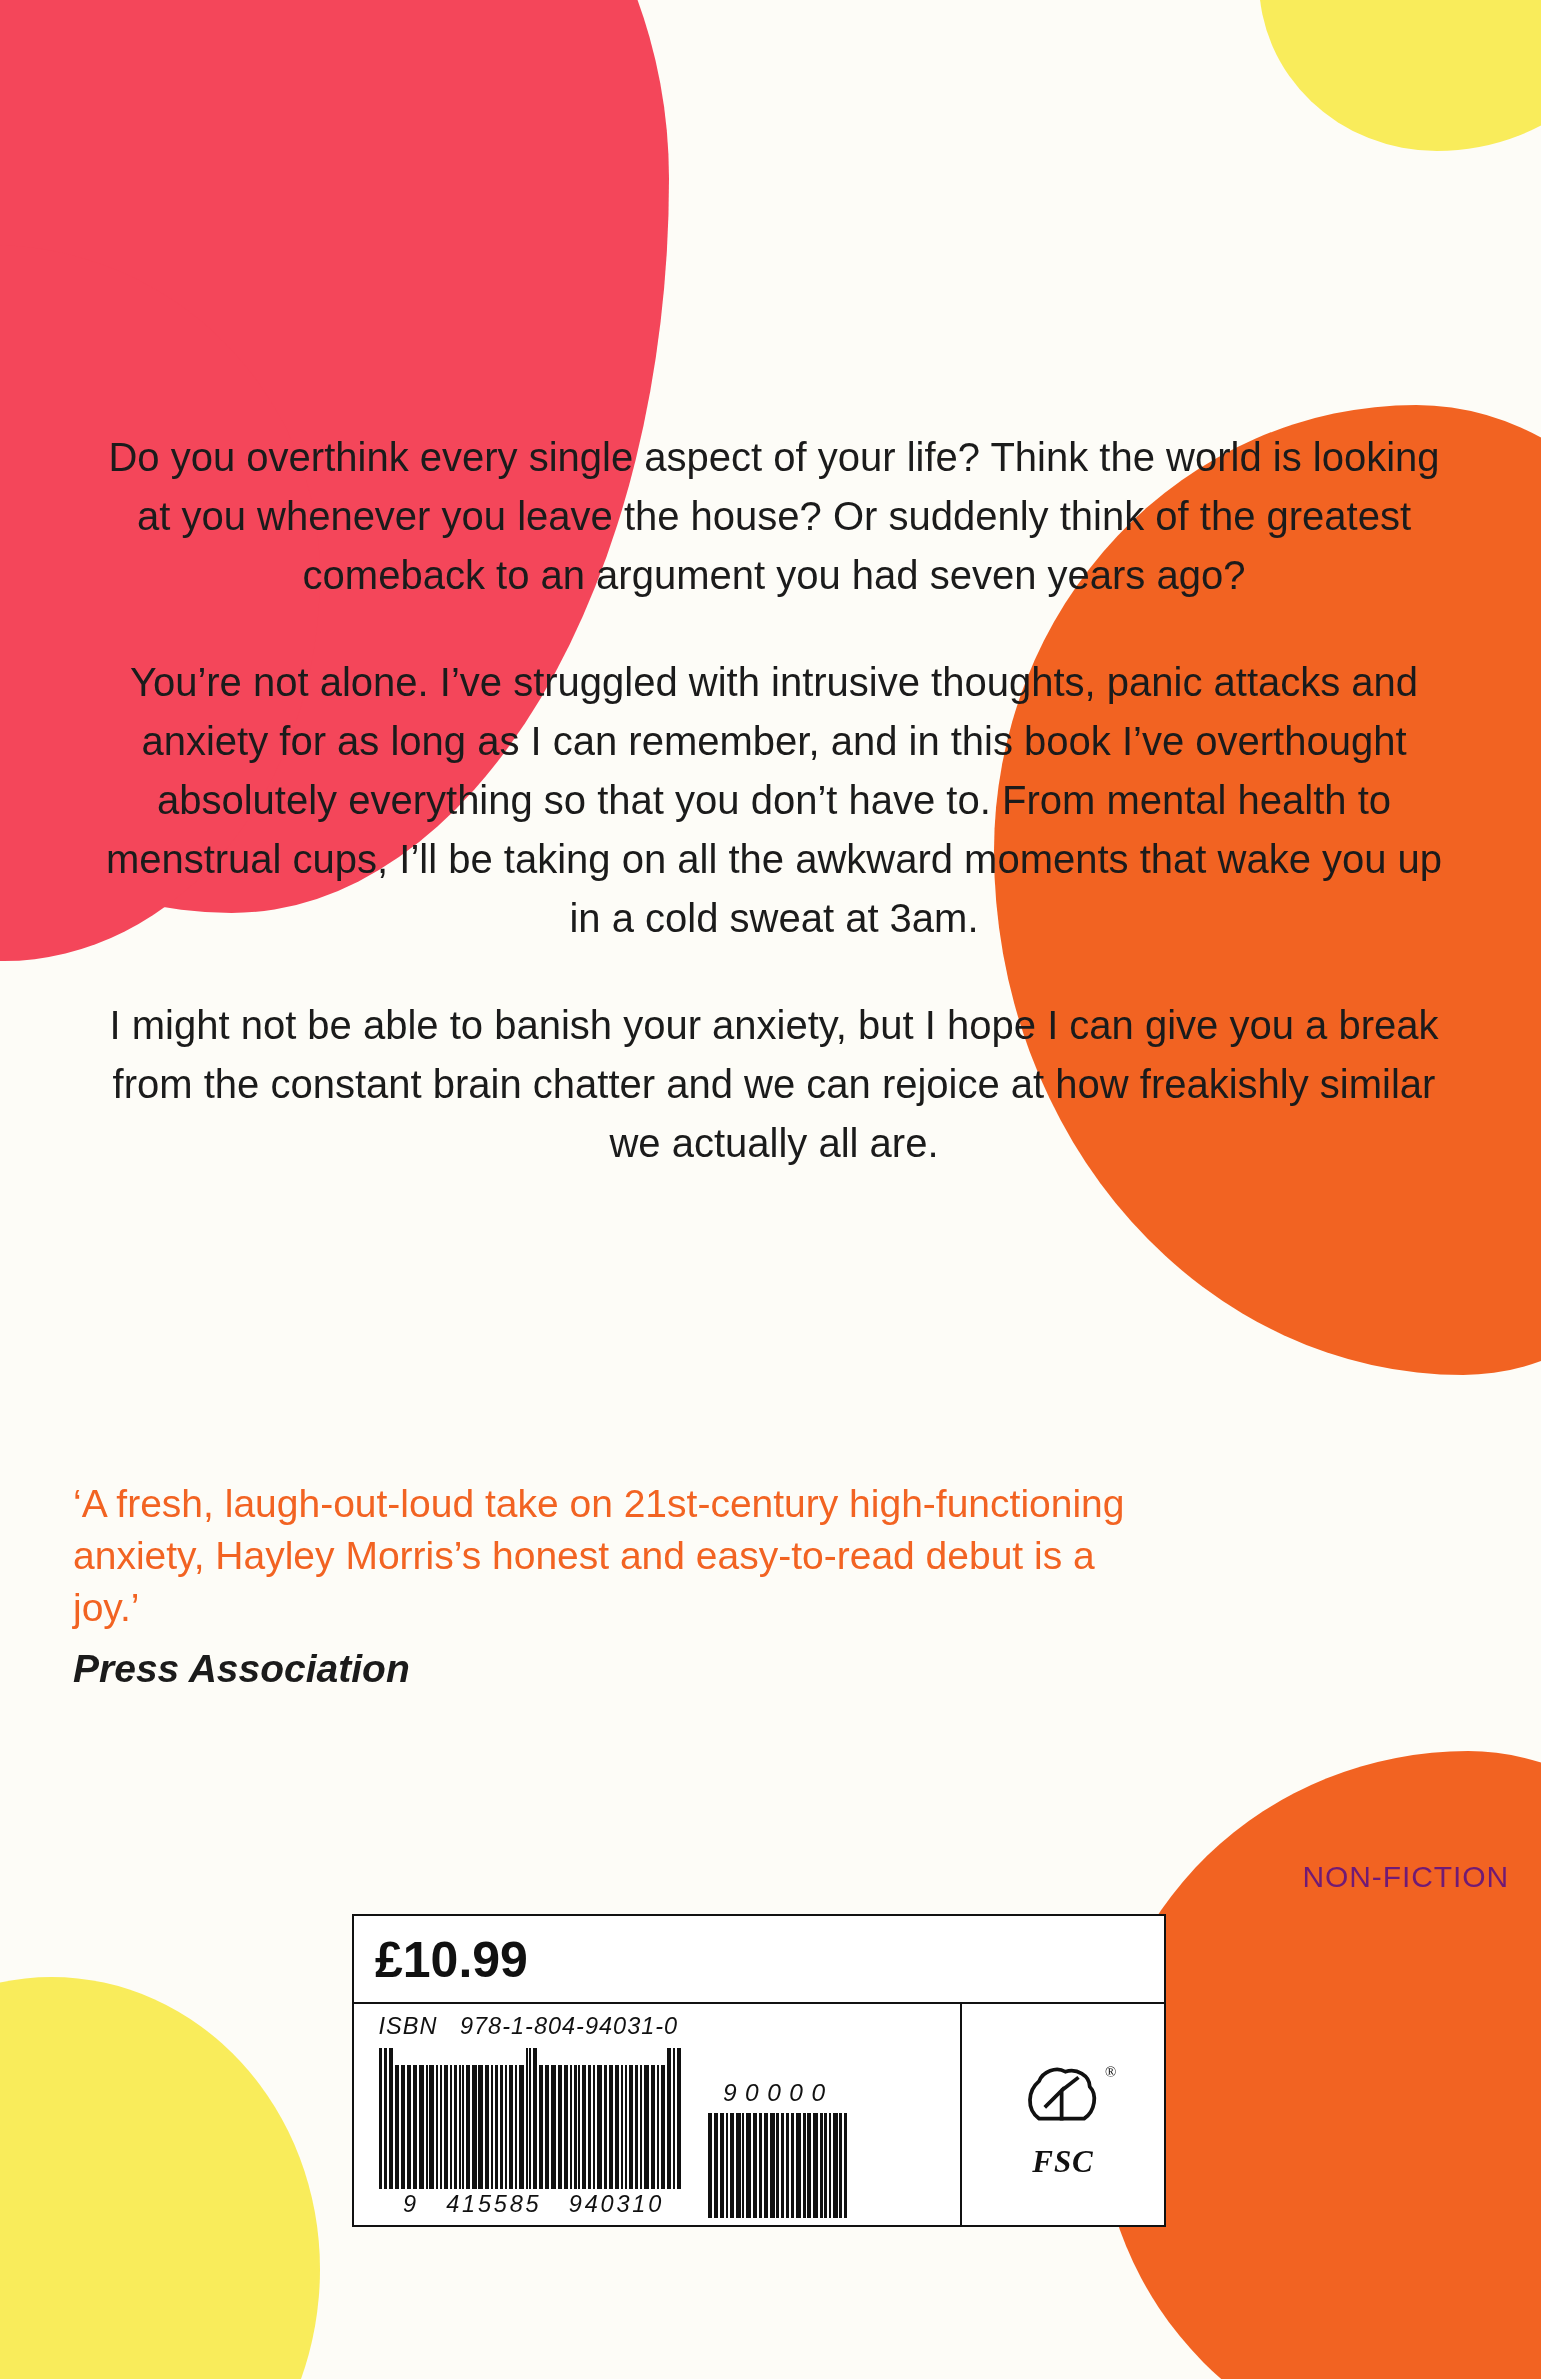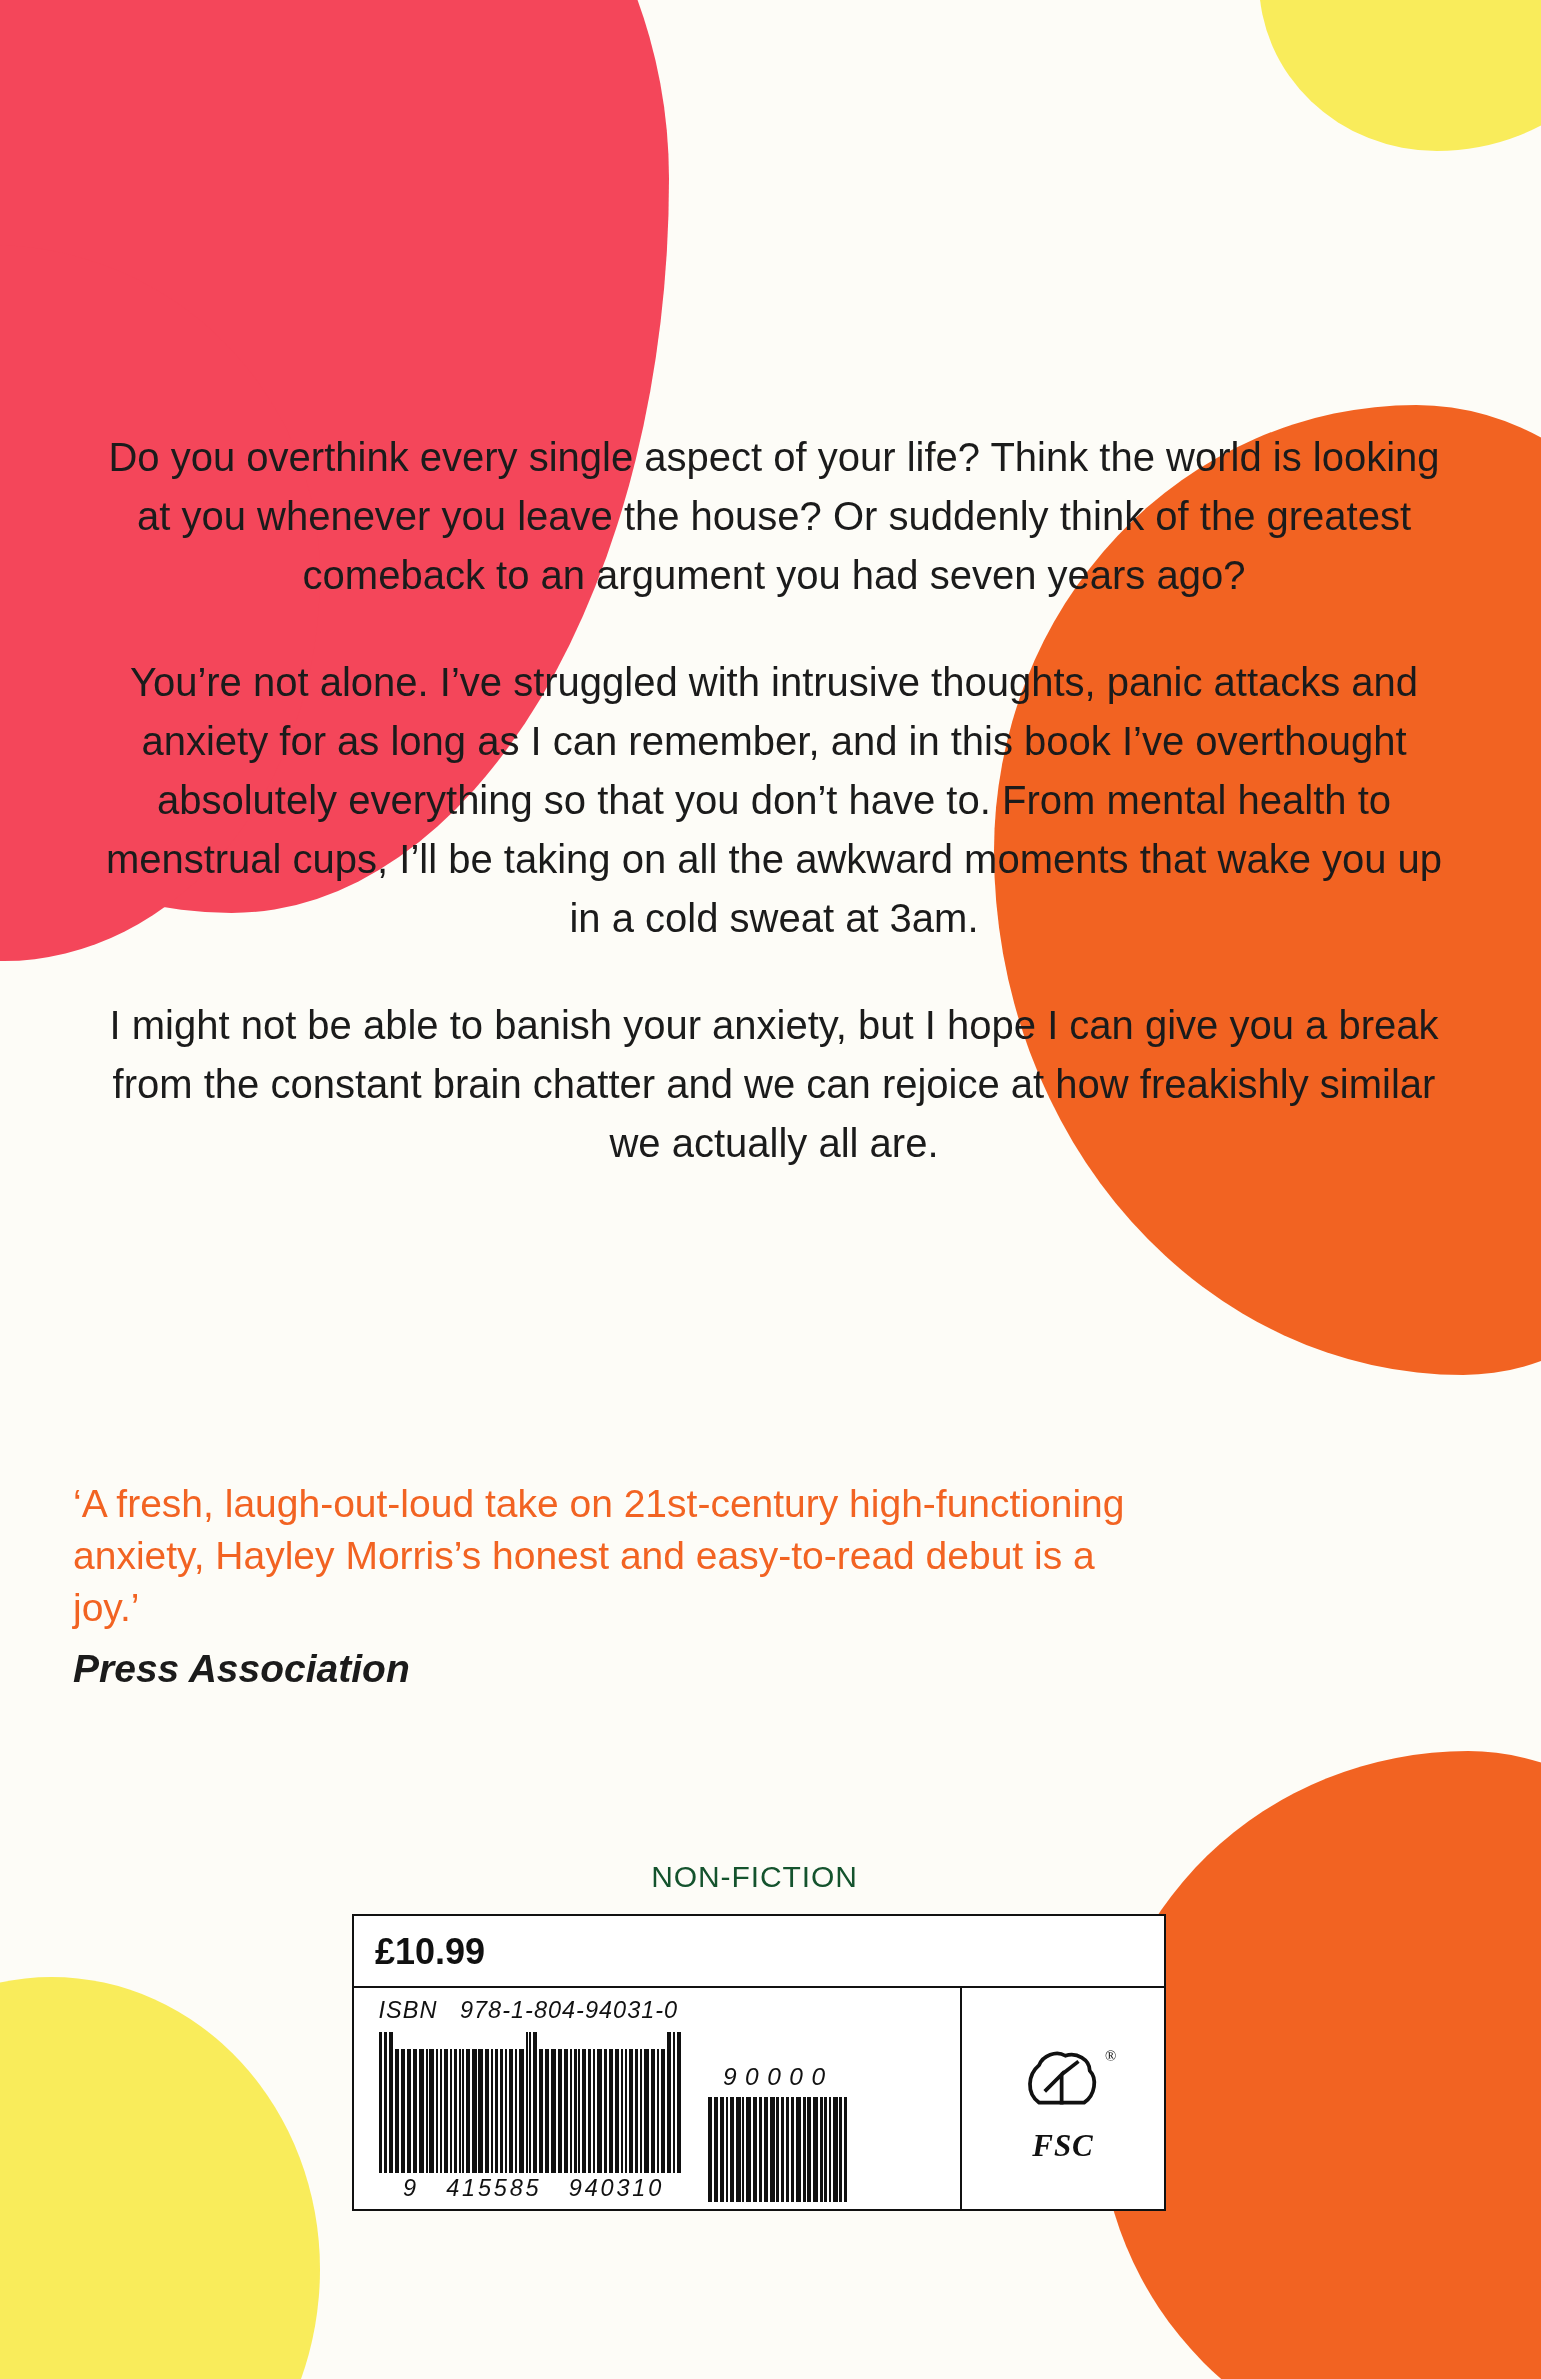--- a/index.html
+++ b/index.html
@@ -139,24 +139,24 @@
     font-style: italic;
     font-weight: bold;
     margin-top: 9.4px;
   }
 
   .category {
     position: absolute;
     left: 0;
     top: 1860px;
     width: 1509px;
-    text-align: center;
+    text-align: right;
     font-size: 30px;
     letter-spacing: 0.9px;
-    color: #14532d;
+    color: #701a75;
   }
 
   
   .barcode-panel {
     position: absolute;
     left: 352px;
     top: 1914px;
     width: 814px;
     border: 2.8px solid #111;
     background: #ffffff;
@@ -179,21 +179,21 @@
     height: 55px;
     display: block;
   }
   .bc-site {
     font-size: 38px;
     font-weight: bold;
     color: #111;
     letter-spacing: -0.3px;
   }
   .bc-price {
-    font-size: 36px;
+    font-size: 50px;
     font-weight: bold;
     color: #111;
   }
   .bc-lower {
     display: flex;
     font-style: italic;
   }
   .bc-left {
     flex: 1 1 auto;
     border-right: 2.8px solid #111;

